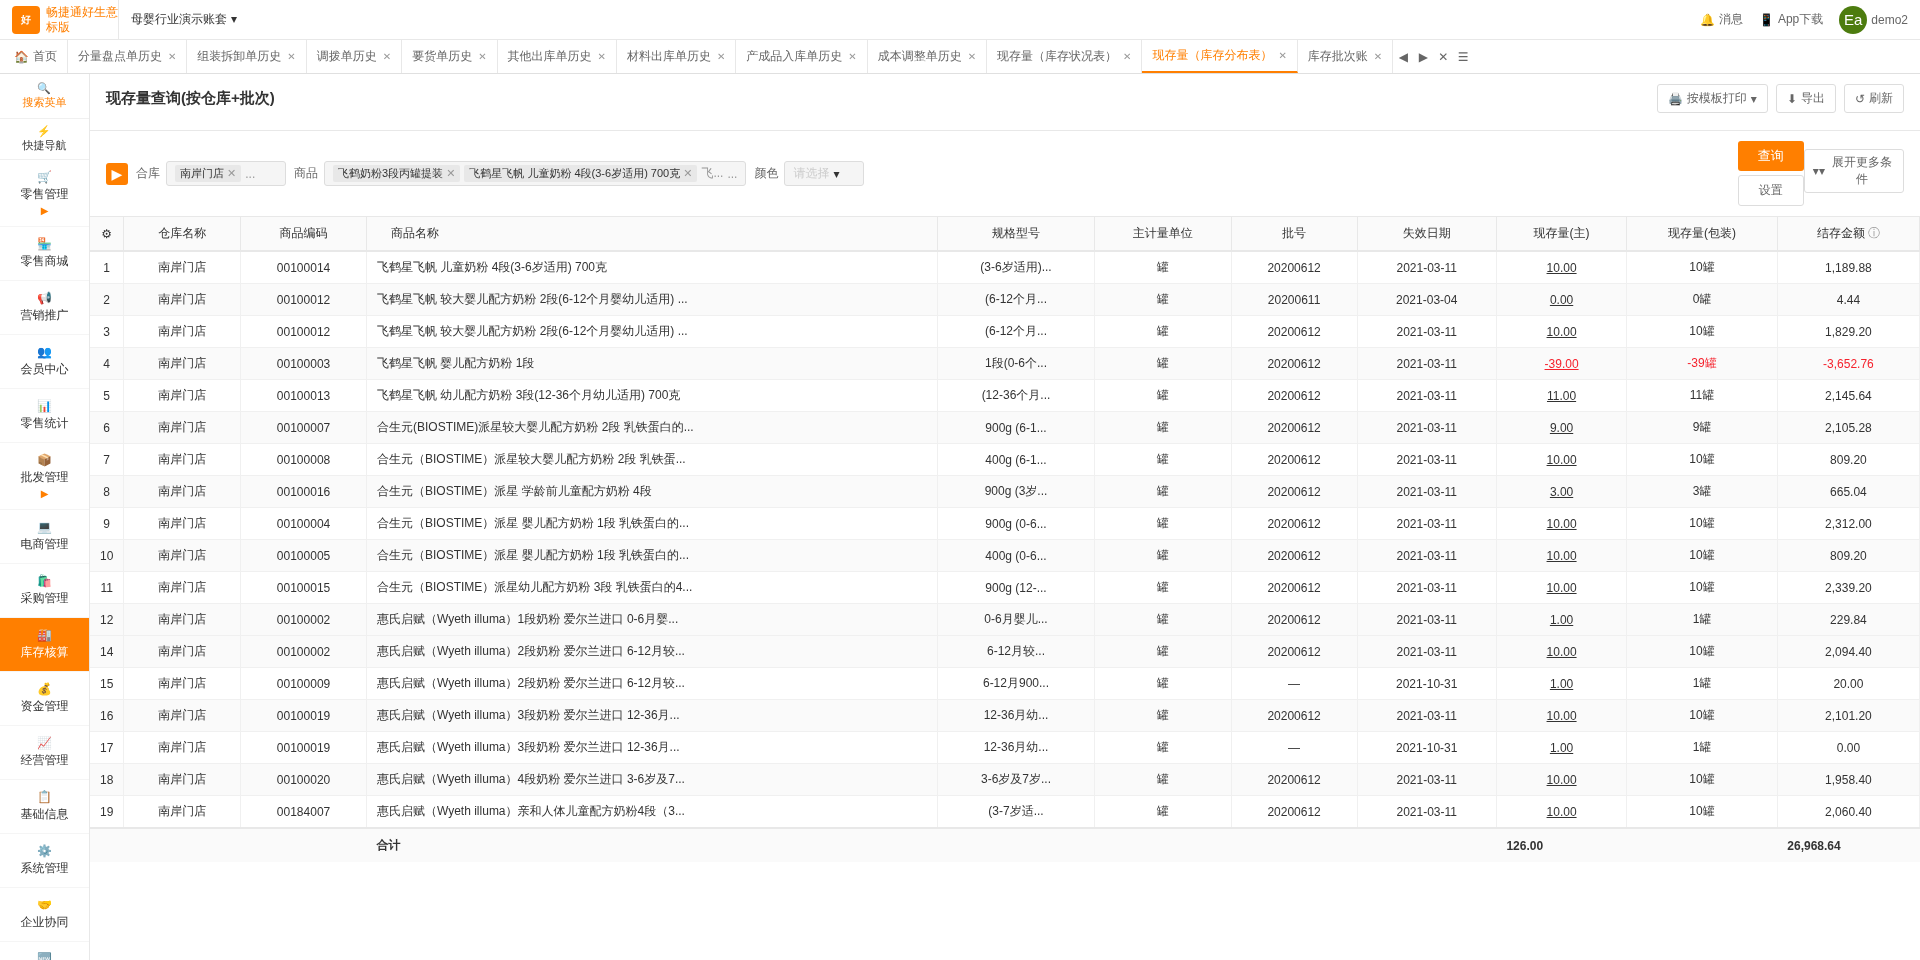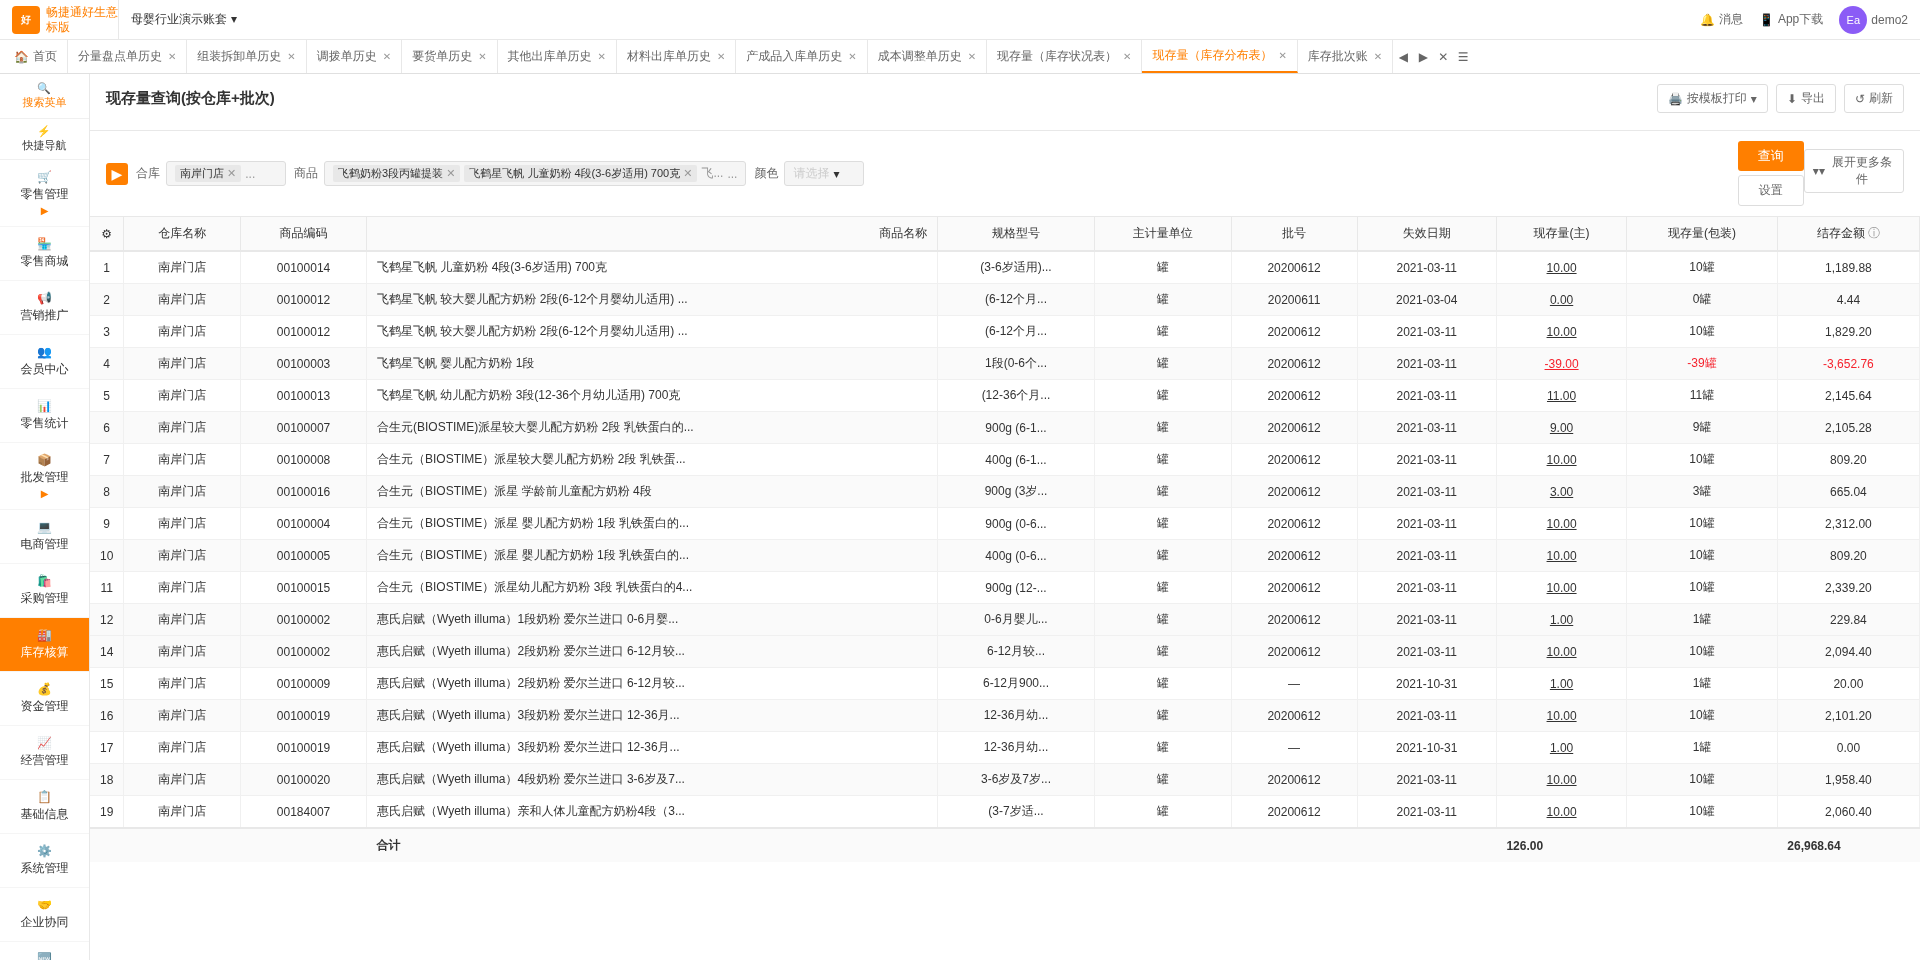--- a/index.html
+++ b/index.html
@@ -7,21 +7,21 @@
 
     
     .top-bar { display: flex; align-items: center; background: #fff; height: 40px; padding: 0 12px; border-bottom: 1px solid #e8e8e8; }
     .logo-area { display: flex; align-items: center; gap: 6px; min-width: 90px; }
     .logo-icon { width: 28px; height: 28px; background: #ff7f00; border-radius: 4px; display: flex; align-items: center; justify-content: center; color: white; font-size: 10px; font-weight: bold; }
     .logo-text { font-size: 12px; color: #ff7f00; font-weight: normal; line-height: 1.2; }
     .top-dropdown { display: flex; align-items: center; gap: 4px; padding: 4px 12px; font-size: 12px; color: #333; cursor: pointer; border-left: 1px solid #e8e8e8; height: 100%; font-family: Liberation Serif, serif; }
     .top-spacer { flex: 1; }
     .top-actions { display: flex; align-items: center; gap: 16px; }
     .top-action-item { display: flex; align-items: center; gap: 4px; font-size: 12px; color: #666; cursor: pointer; }
-    .avatar { width: 28px; height: 28px; border-radius: 50%; background: #8b5cf6; display: flex; align-items: center; justify-content: center; color: white; font-size: 11px; }
+    .avatar { width: 28px; height: 28px; border-radius: 50%; background: #4d7c0f; display: flex; align-items: center; justify-content: center; color: white; font-size: 15px; }
 
     
     .tab-bar { display: flex; align-items: center; background: #fff; height: 34px; border-bottom: 1px solid #e0e0e0; overflow: hidden; padding: 0 4px; }
     .tab-item { display: flex; align-items: center; gap: 4px; padding: 0 10px; height: 100%; font-size: 12px; color: #666; cursor: pointer; white-space: nowrap; border-right: 1px solid #e8e8e8; flex-shrink: 0; }
     .tab-item.active { color: #ff7f00; border-bottom: 2px solid #ff7f00; }
     .tab-close { font-size: 10px; color: #999; cursor: pointer; margin-left: 2px; }
     .tab-nav-btn { width: 20px; height: 20px; display: flex; align-items: center; justify-content: center; cursor: pointer; color: #666; flex-shrink: 0; }
 
     
     .main-layout { display: flex; height: calc(960px - 74px); }
@@ -326,21 +326,21 @@
 
     <div class="table-container">
       <table>
         <thead>
           <tr>
             <th style="width:30px">
               <span>⚙</span>
             </th>
             <th>仓库名称</th>
             <th>商品编码</th>
-            <th style="min-width:280px;text-align:right;padding-left:14px">商品名称</th>
+            <th style="min-width:280px;text-align:left;padding-left:24px">商品名称</th>
             <th>规格型号</th>
             <th>主计量单位</th>
             <th>批号</th>
             <th>失效日期</th>
             <th>现存量(主)</th>
             <th>现存量(包装)</th>
             <th>
               <div class="th-info">
                 <span>结存金额</span>
                 <span style="color:#999;cursor:pointer">ⓘ</span>

